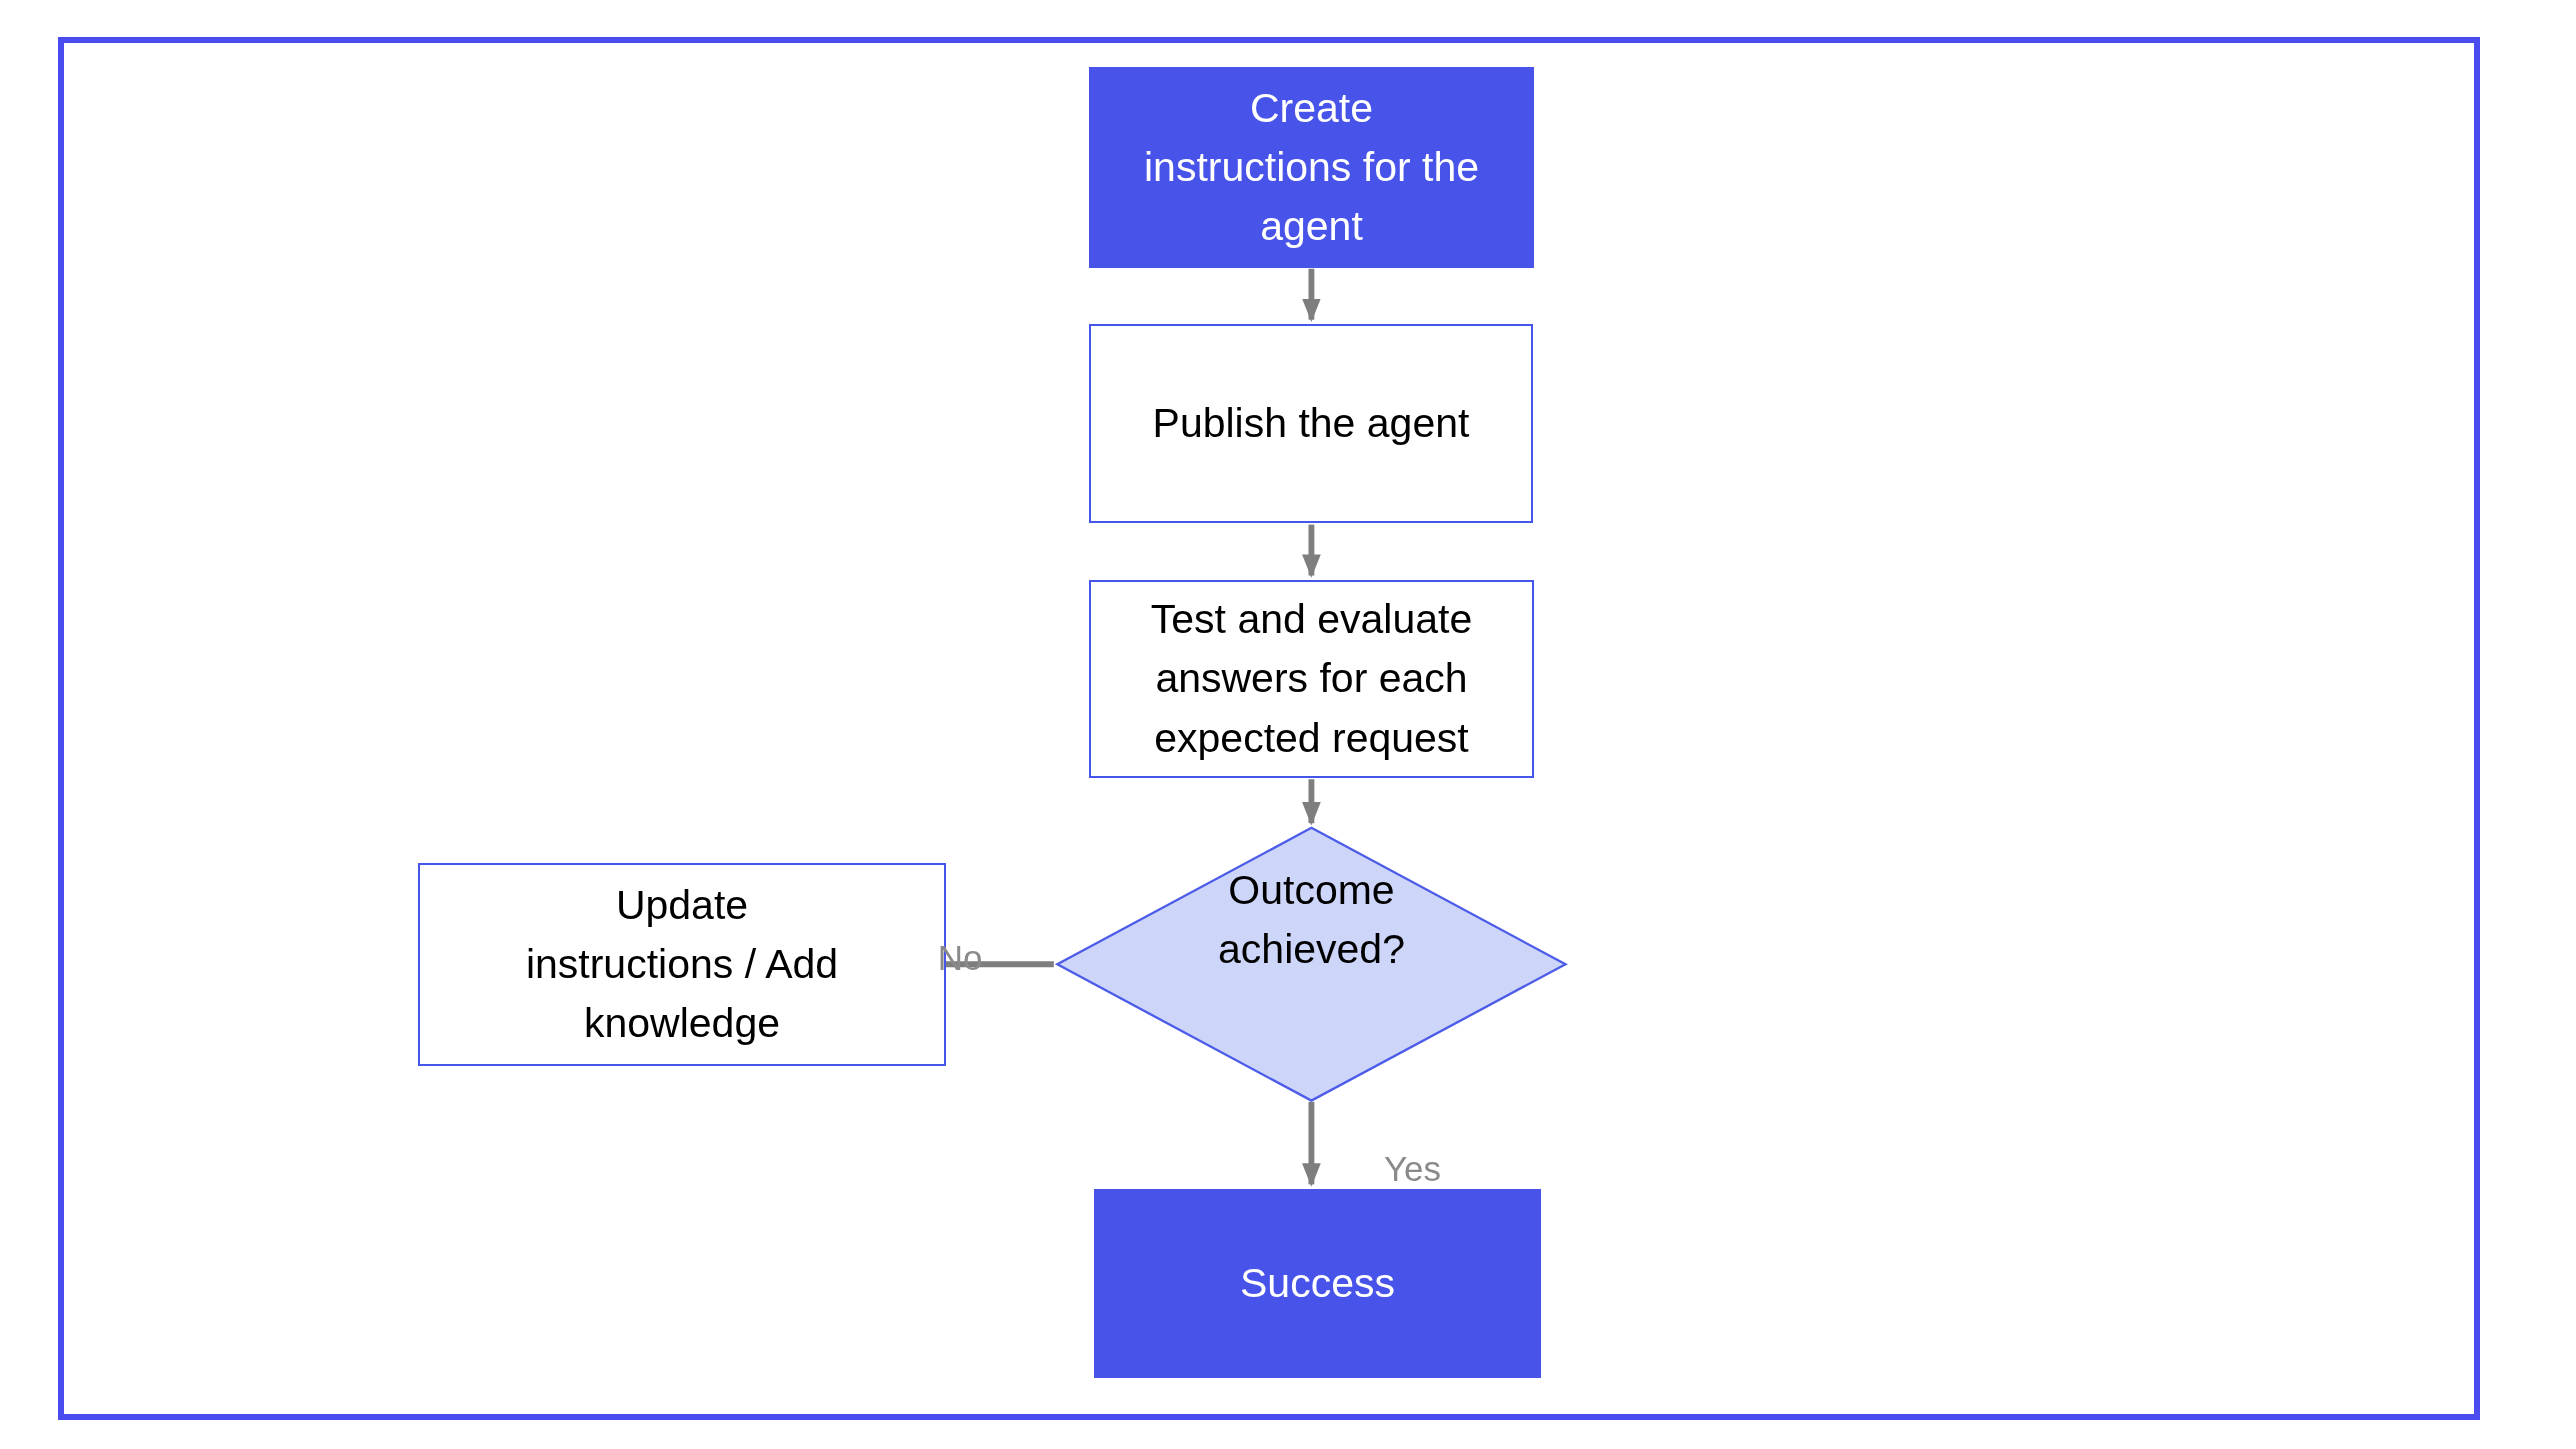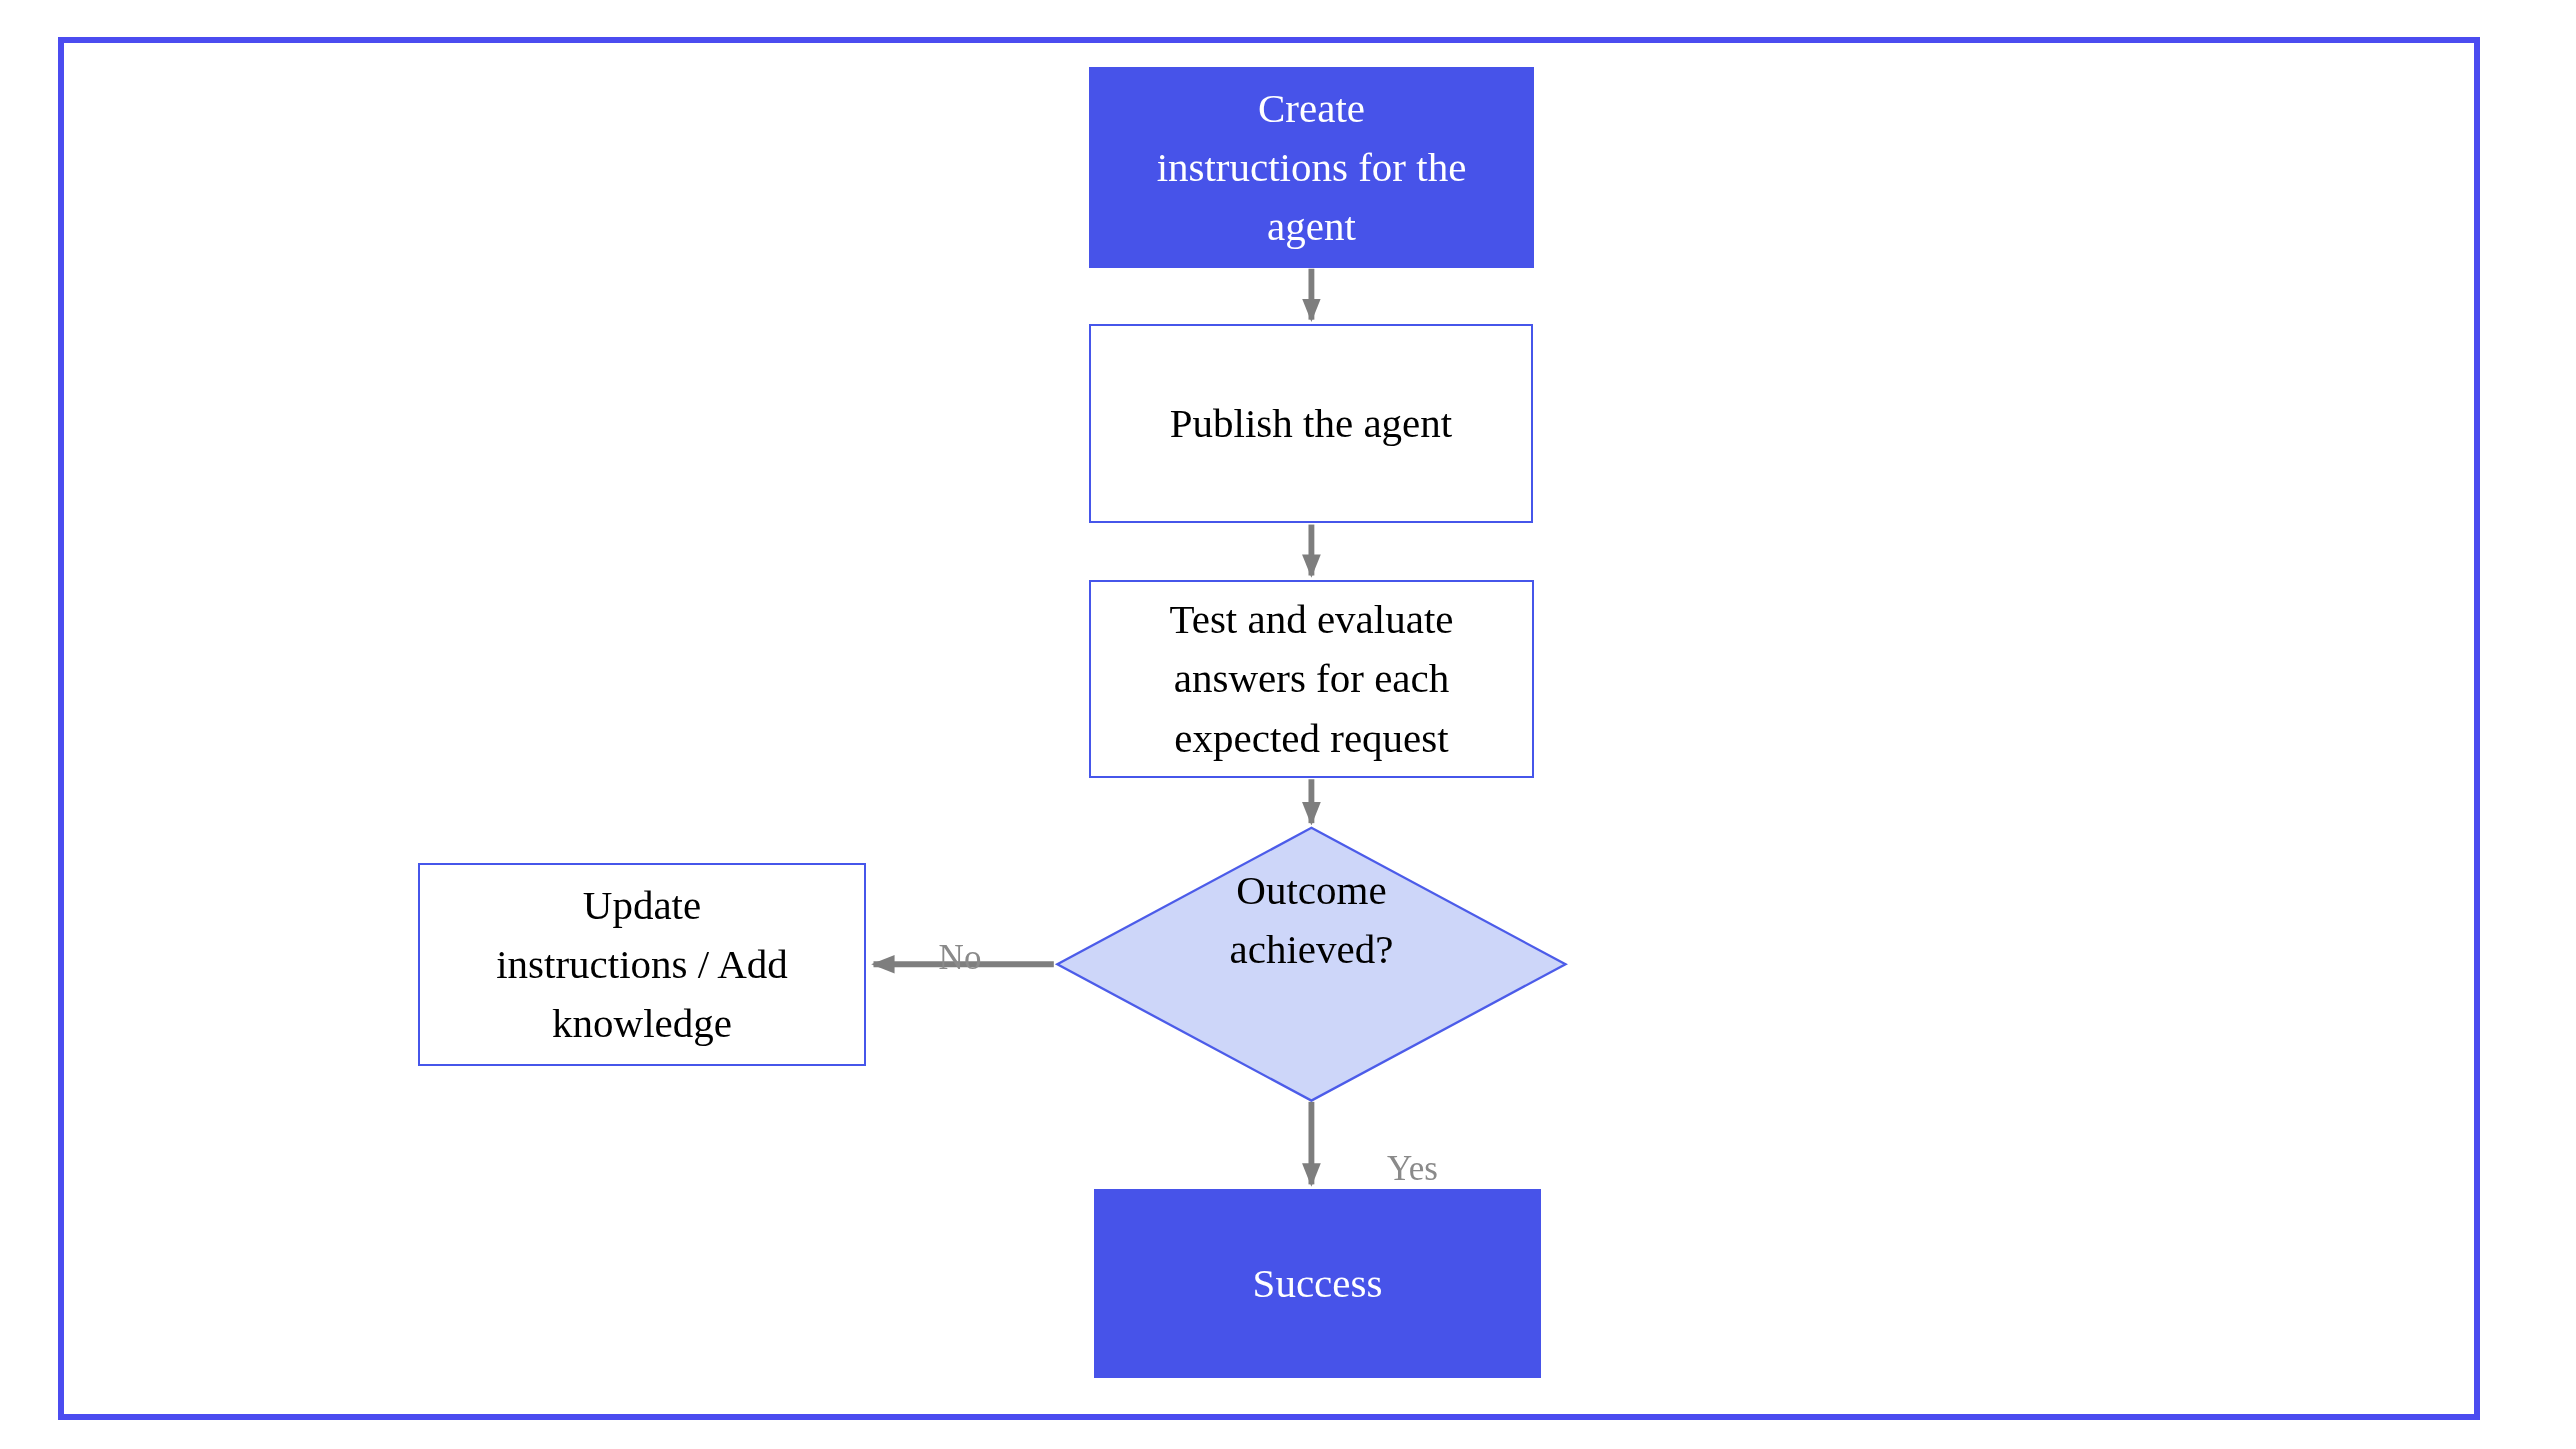--- a/index.html
+++ b/index.html
@@ -7,21 +7,20 @@
     padding: 0;
     background: #ffffff;
     font-family: "Liberation Sans", sans-serif;
   }
   .canvas {
     position: relative;
     width: 2576px;
     height: 1449px;
     background: #ffffff;
     overflow: hidden;
-    font-family: Liberation Serif, serif;
   }
   .frame {
     position: absolute;
     left: 58px;
     top: 37px;
     width: 2422px;
     height: 1383px;
     border: 6.4px solid var(--frame-border, #4b4cf0);
     box-sizing: border-box;
   }
@@ -80,21 +79,21 @@
     font-size: 35px;
     color: var(--edge-label, #8a8a8a);
     margin-top: 32px;
   }
   #label-no { left: 916px; top: 906px; width: 88px; text-align: center; }
   #label-yes { left: 1348px; top: 1117px; width: 129px; text-align: center; }
 
   #node-create  { left: 1089px; top: 67px;  width: 445px; height: 201px; }
   #node-publish { left: 1089px; top: 324px;  width: 444px; height: 199px; }
   #node-test    { left: 1089px; top: 580px;  width: 445px; height: 198px; }
-  #node-update  { left: 418px;  top: 863px; width: 448px; height: 203px; }
+  #node-update  { left: 418px;  top: 863px; width: 528px; height: 203px; }
   #node-success { left: 1094px; top: 1189px; width: 447px; height: 189px; }
   #node-decision-label { left: 1124px; top: 828px; width: 375px; height: 184px; }
 </style>
 </head>
 <body>
 
 <div class="canvas">
 
   <div class="frame"></div>
 

